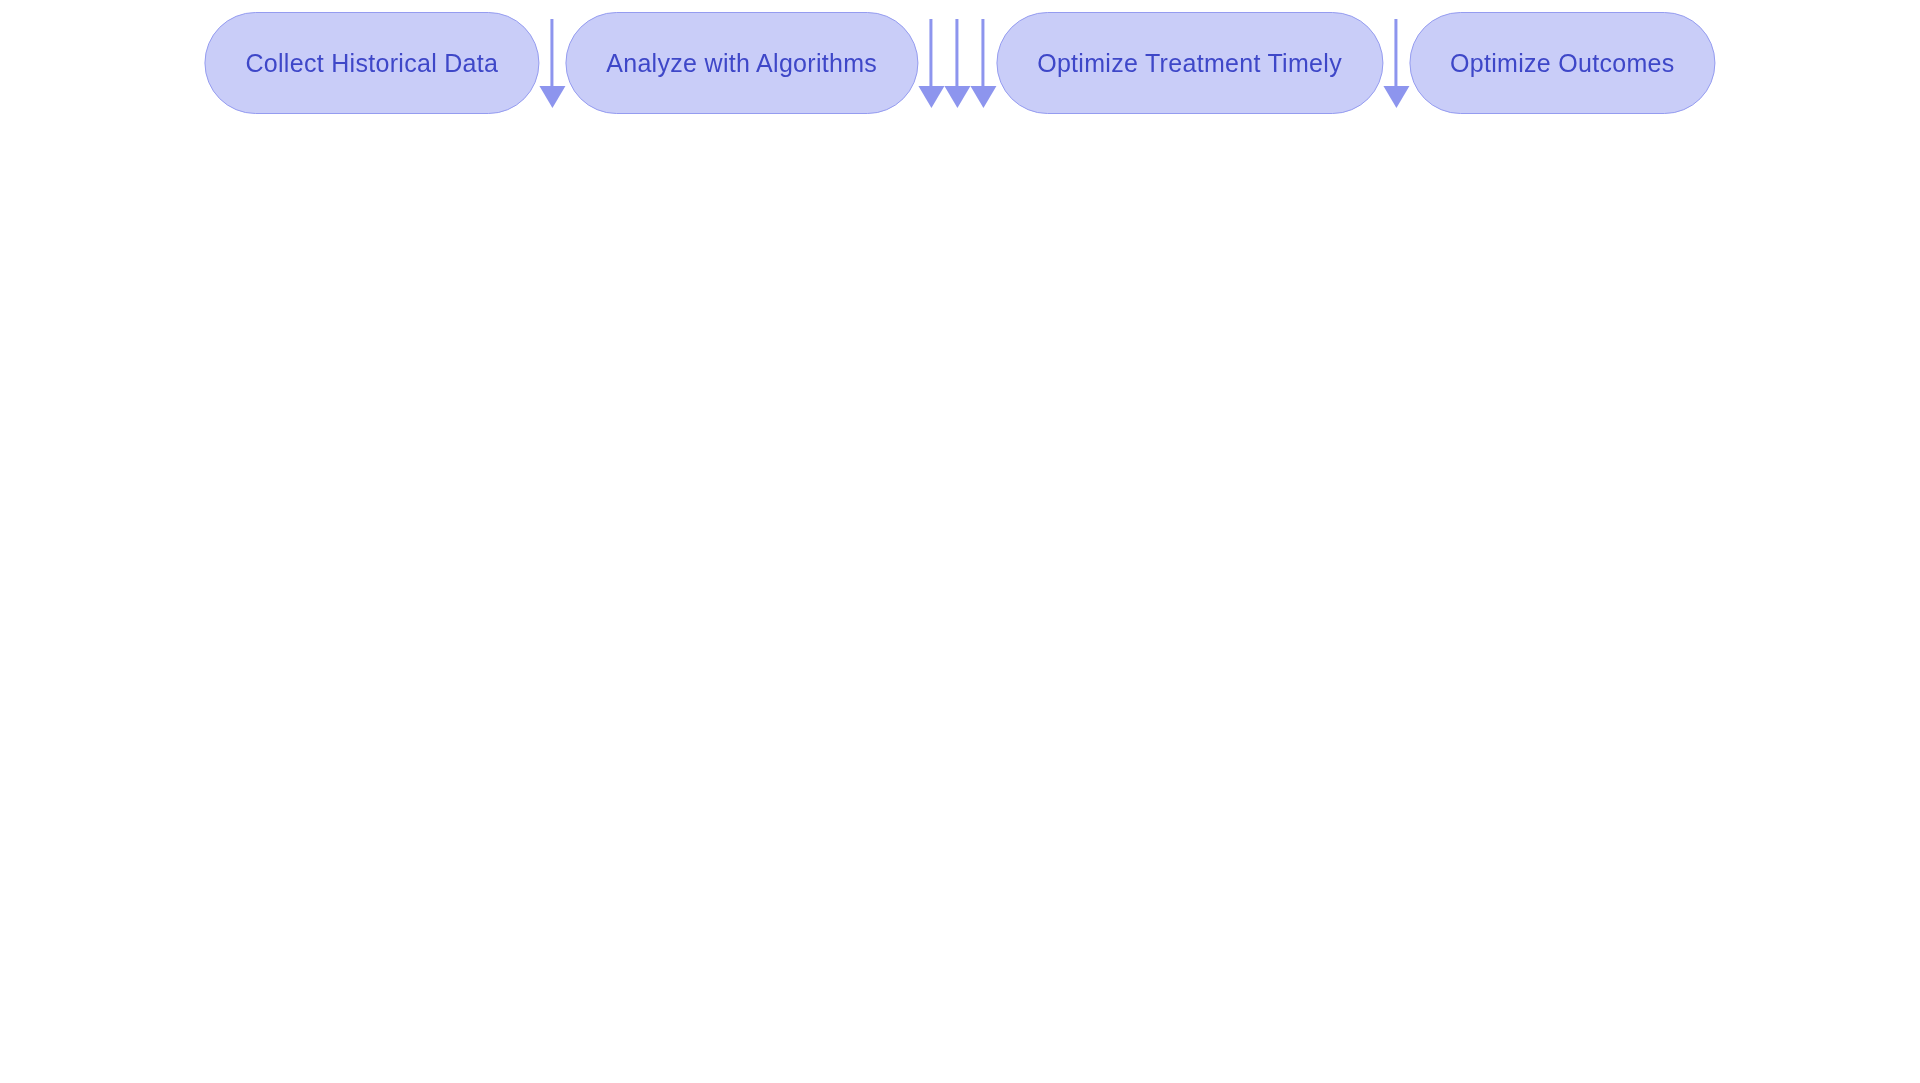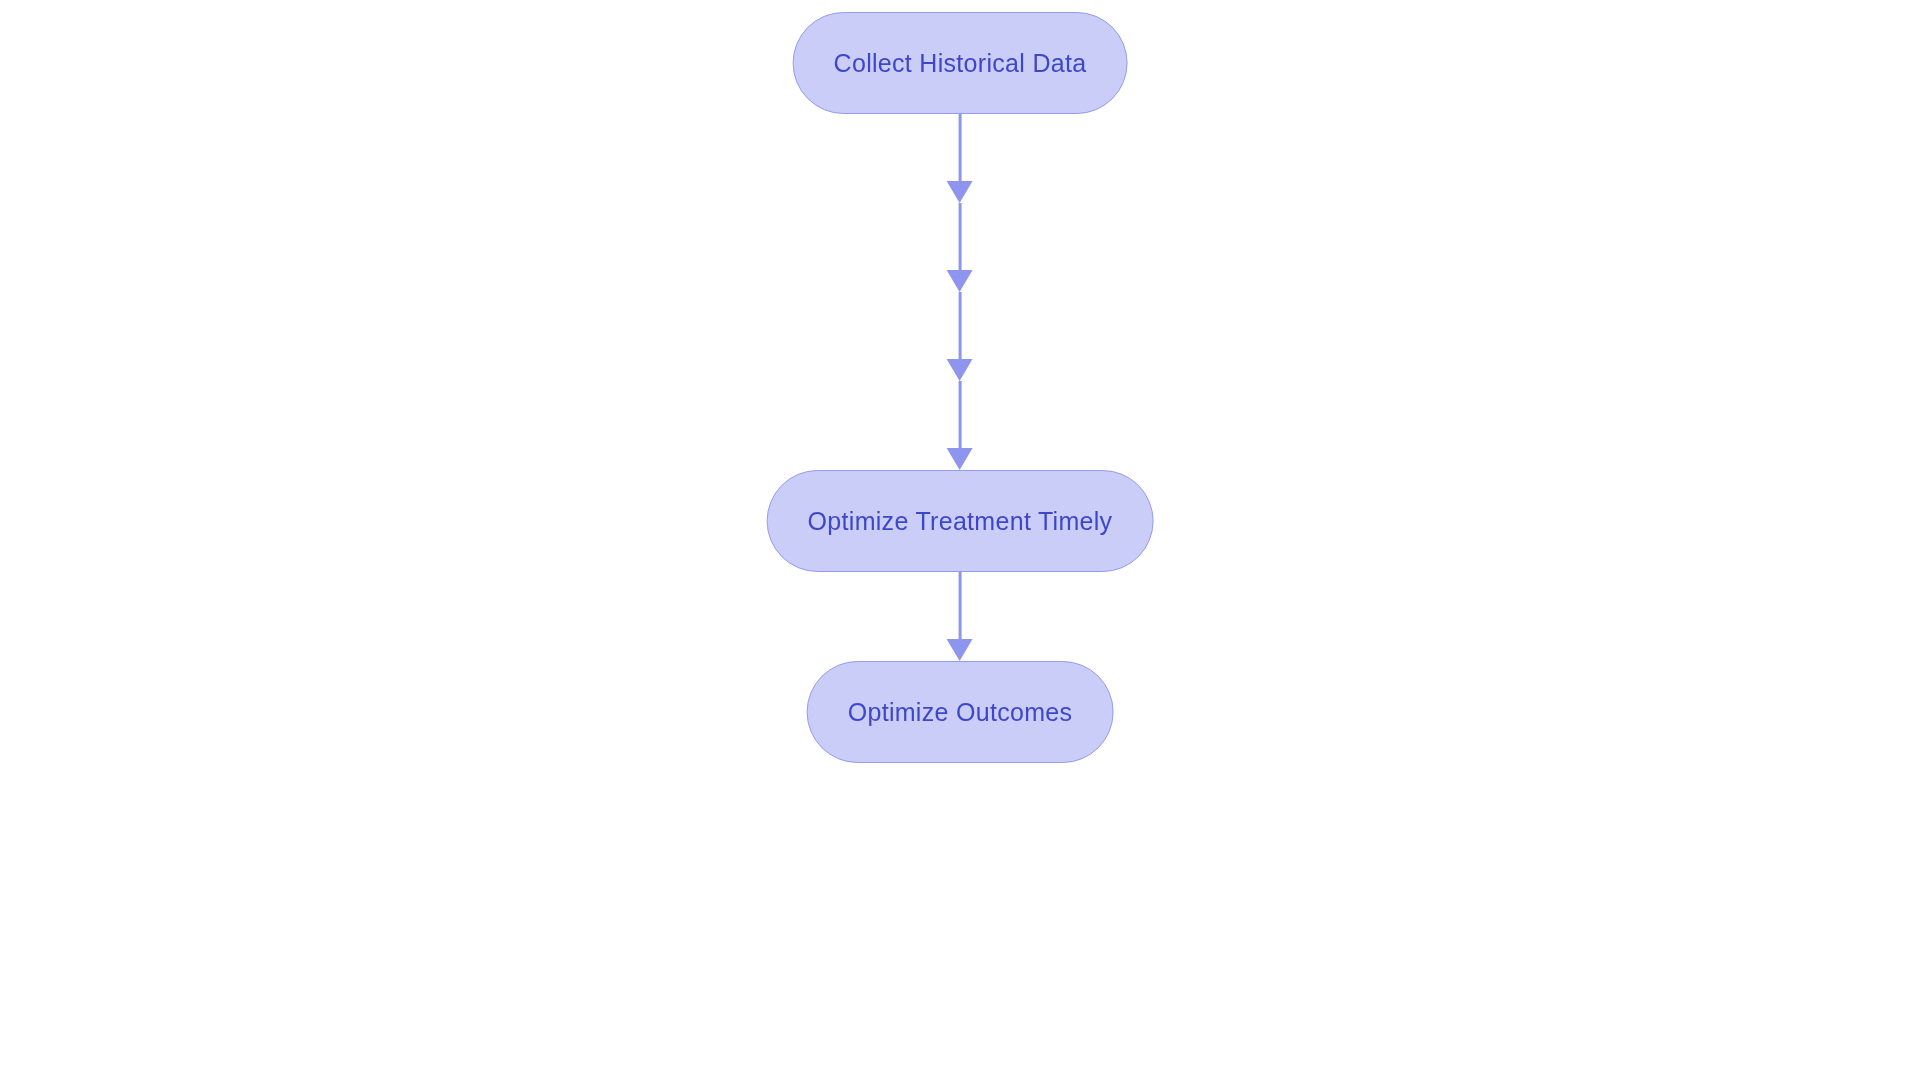--- a/index.html
+++ b/index.html
@@ -16,21 +16,21 @@
     position:relative;
     width:1920px;height:1083px;
     background:var(--background);
   }
   .flow{
     position:absolute;
     left:50%;
     top:12px;
     transform:translateX(-50%);
     display:flex;
-    flex-direction:column;
+    flex-direction:row;
     align-items:center;
   }
   .node{
     height:102px;
     min-width:290px;
     padding:0 40px;
     display:flex;
     align-items:center;
     justify-content:center;
     background:var(--node-fill);
@@ -74,20 +74,23 @@
 
     <div class="node">
       <span class="node-label">Collect Historical Data</span>
     </div>
 
     <div class="connector">
       <div class="line"></div>
       <div class="head"></div>
     </div>
 
+    <div class="node">
+      <span class="node-label">Analyze with Algorithms</span>
+    </div>
 
     <div class="connector">
       <div class="line"></div>
       <div class="head"></div>
     </div>
 
 
     <div class="connector">
       <div class="line"></div>
       <div class="head"></div>

